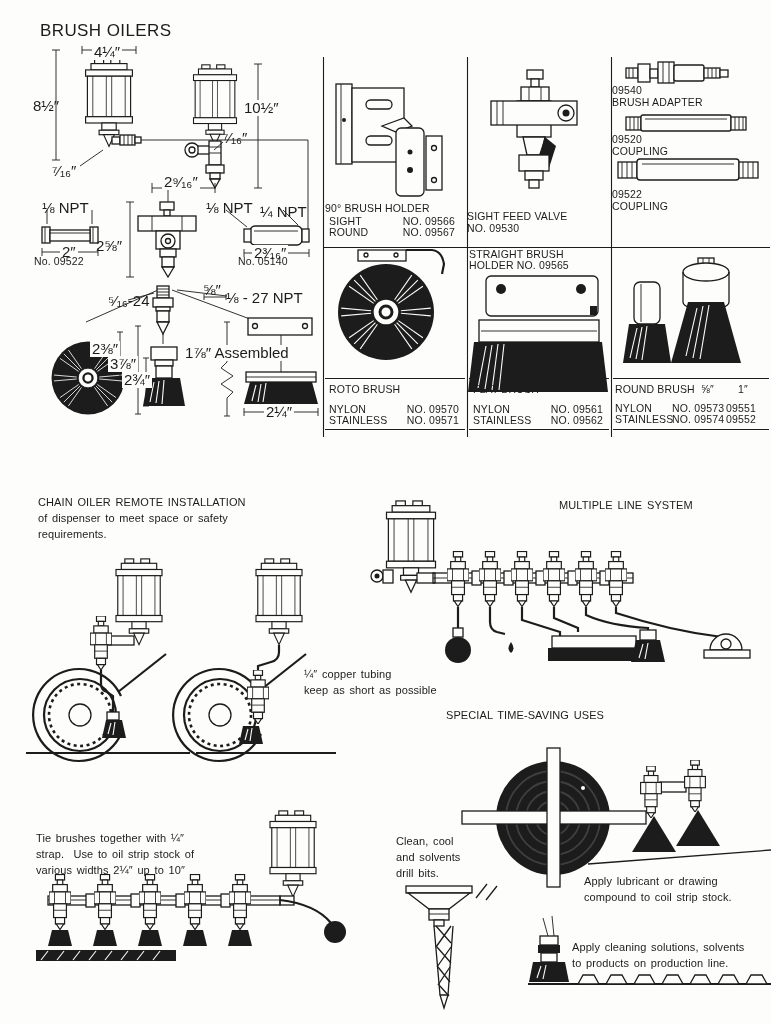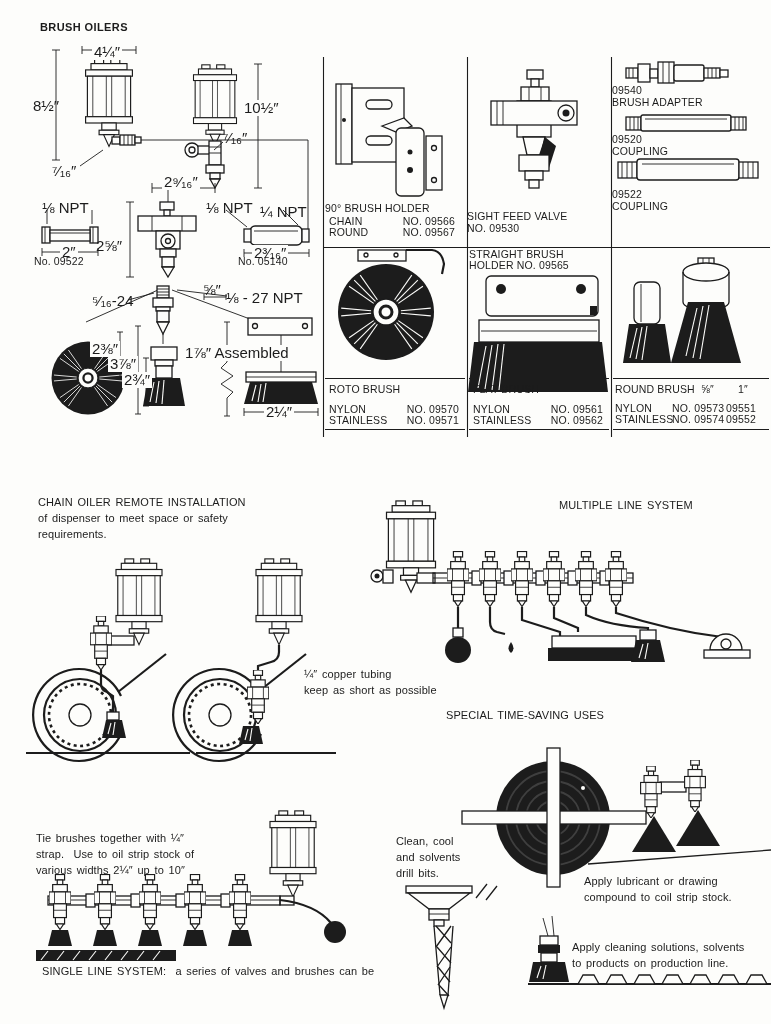--- a/index.html
+++ b/index.html
@@ -6,21 +6,21 @@
   .page{position:relative;width:771px;height:1024px;margin:0 auto;background:#fdfdfb;
         font-family:"Liberation Sans","DejaVu Sans",sans-serif;color:#1c1c1c;overflow:hidden}
   .art{position:absolute;left:0;top:0}
   .lbl{position:absolute;white-space:pre;line-height:1.08;color:#1c1c1c}
   .dim{font-size:15px}
   .cap{font-size:10.5px;letter-spacing:.15px}
   .body{font-size:11px;letter-spacing:.1px;word-spacing:1.5px}
   .bg{background:#fdfdfb;padding:0 2px}
   .ctr{}
   .row{position:absolute;display:flex;justify-content:space-between;font-size:10.5px;letter-spacing:.15px}
-  .title{font-size:11px;font-weight:bold;letter-spacing:.4px}
+  .title{font-size:17px;font-weight:normal;letter-spacing:.4px}
   
   .s{fill:none;stroke:#1c1c1c;stroke-width:1.3px}
   .d{fill:none;stroke:#1c1c1c;stroke-width:0.9px}
   .g{fill:none;stroke:#1c1c1c;stroke-width:1.1px}
   .w{fill:#fdfdfb;stroke:#1c1c1c;stroke-width:1.3px}
   .b{fill:#1c1c1c;stroke:none}
   .l2{fill:none;stroke:#1c1c1c;stroke-width:2.2px}
   .s3{fill:none;stroke:#1c1c1c;stroke-width:3px}
   .wh{fill:none;stroke:#fdfdfb;stroke-width:1.1px}
   .dash{fill:none;stroke:#1c1c1c;stroke-width:2.6px;stroke-dasharray:3 3.5}
@@ -458,32 +458,32 @@
 <div class="lbl dim" style="left:223px;top:130px">⁷⁄₁₆″</div>
 <div class="lbl dim bg" style="left:162px;top:174px">2⁹⁄₁₆″</div>
 <div class="lbl dim" style="left:42px;top:200px">⅛ NPT</div>
 <div class="lbl dim bg" style="left:60px;top:244px">2″</div>
 <div class="lbl cap" style="left:34px;top:256px">No. 09522</div>
 <div class="lbl dim" style="left:96px;top:238px">2⅝″</div>
 <div class="lbl dim" style="left:206px;top:200px">⅛ NPT</div>
 <div class="lbl dim" style="left:260px;top:204px">¼ NPT</div>
 <div class="lbl dim bg" style="left:252px;top:245px">2³⁄₁₆″</div>
 <div class="lbl cap" style="left:238px;top:256px">No. 05140</div>
-<div class="lbl dim" style="left:92px;top:293px">⁵⁄₁₆-24</div>
+<div class="lbl dim" style="left:108px;top:293px">⁵⁄₁₆-24</div>
 <div class="lbl dim" style="left:203px;top:282px">⅝″</div>
 <div class="lbl dim" style="left:226px;top:290px">⅛ - 27 NPT</div>
 <div class="lbl dim bg" style="left:90px;top:341px">2⅜″</div>
 <div class="lbl dim bg" style="left:108px;top:356px">3⅞″</div>
 <div class="lbl dim bg" style="left:122px;top:372px">2¾″</div>
 <div class="lbl dim bg" style="left:183px;top:345px">1⅞″ Assembled</div>
 <div class="lbl dim bg" style="left:264px;top:404px">2¼″</div>
 
 <div class="lbl cap ctr" style="left:325px;top:203px;width:142px">90° BRUSH HOLDER</div>
 <div class="row" style="left:329px;top:215px;width:126px">
-  <span>CHAIN</span>
+  <span>SIGHT</span>
   <span>NO. 09566</span>
 </div>
 <div class="row" style="left:329px;top:226px;width:126px">
   <span>ROUND</span>
   <span>NO. 09567</span>
 </div>
 
 <div class="lbl cap ctr" style="left:467px;top:211px;width:144px">SIGHT FEED VALVE</div>
 <div class="lbl cap ctr" style="left:467px;top:223px;width:144px">NO. 09530</div>
 
@@ -533,21 +533,20 @@
 <div class="lbl body" style="left:304px;top:669px">¼″ copper tubing</div>
 <div class="lbl body" style="left:304px;top:685px">keep as short as possible</div>
 
 <div class="lbl body" style="left:559px;top:500px">MULTIPLE LINE SYSTEM</div>
 <div class="lbl body" style="left:446px;top:710px">SPECIAL TIME-SAVING USES</div>
 
 <div class="lbl body" style="left:36px;top:833px">Tie brushes together with ¼″</div>
 <div class="lbl body" style="left:36px;top:849px">strap.  Use to oil strip stock of</div>
 <div class="lbl body" style="left:36px;top:865px">various widths 2¼″ up to 10″</div>
 
-<div class="lbl body" style="left:42px;top:966px">SINGLE LINE SYSTEM:  a series of valves and brushes can be</div>
 
 <div class="lbl body" style="left:396px;top:836px">Clean, cool</div>
 <div class="lbl body" style="left:396px;top:852px">and solvents</div>
 <div class="lbl body" style="left:396px;top:868px">drill bits.</div>
 
 <div class="lbl body" style="left:584px;top:876px">Apply lubricant or drawing</div>
 <div class="lbl body" style="left:584px;top:892px">compound to coil strip stock.</div>
 
 <div class="lbl body" style="left:572px;top:942px">Apply cleaning solutions, solvents</div>
 <div class="lbl body" style="left:572px;top:958px">to products on production line.</div>

